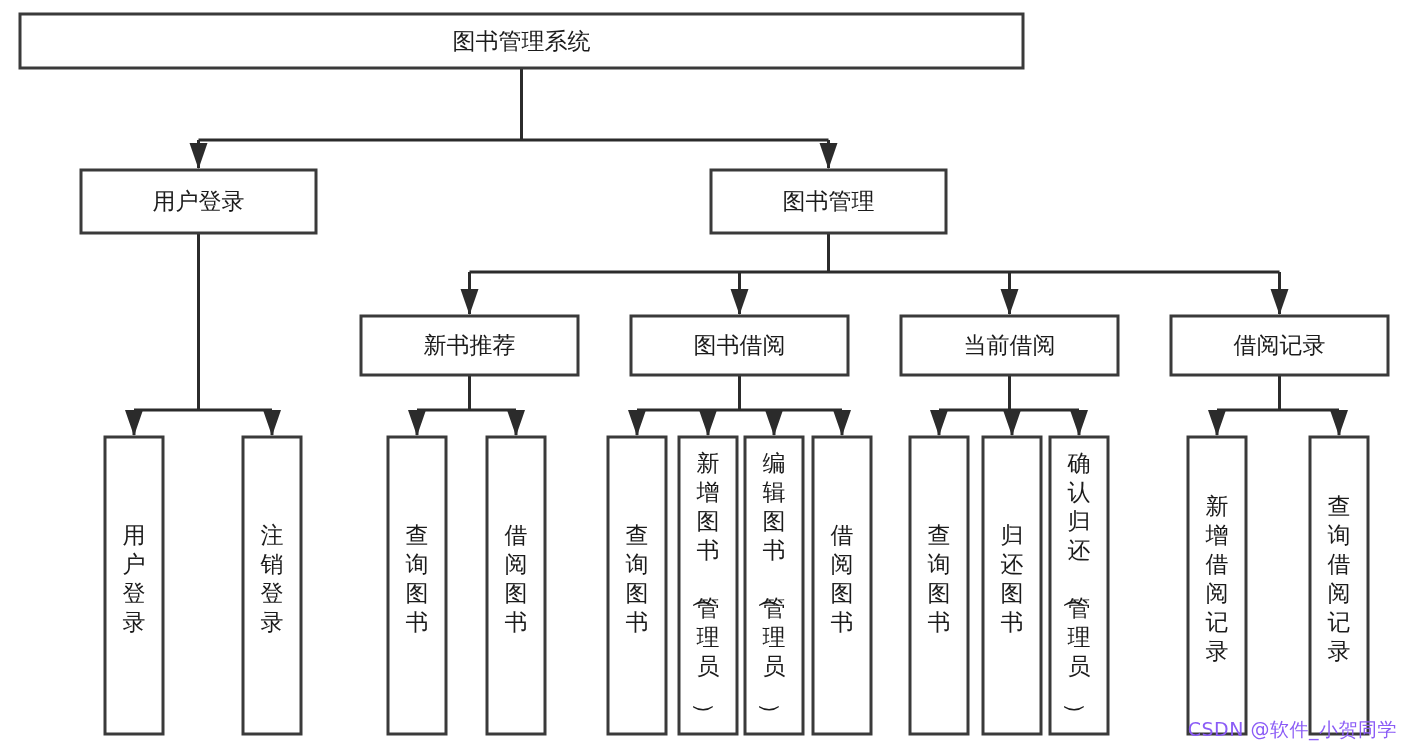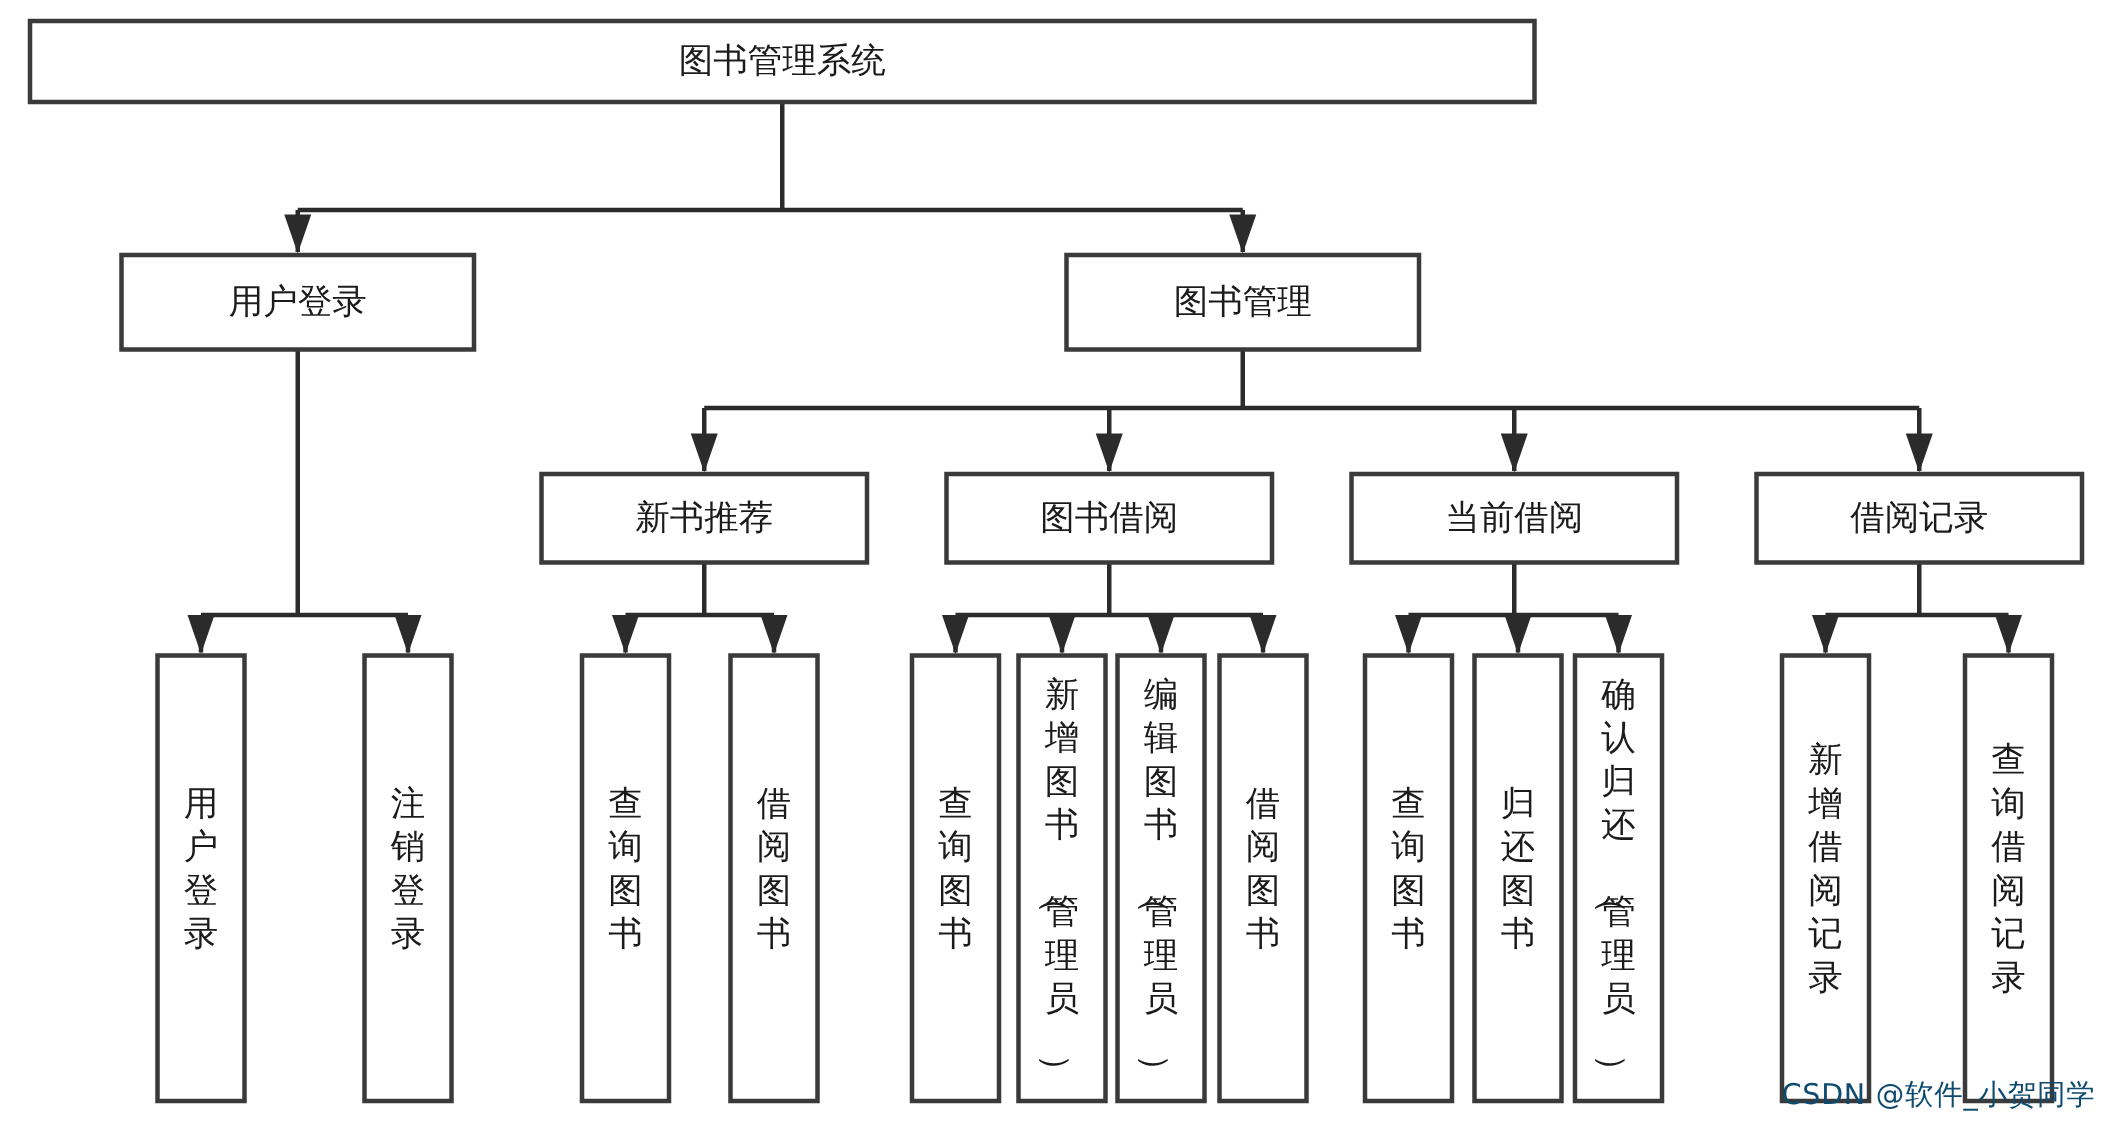--- a/index.html
+++ b/index.html
@@ -44,21 +44,21 @@
     fill: none;
   }
   .arrow-head {
     fill: #2b2b2b;
   }
   .watermark {
     position: absolute;
     right: 8px;
     bottom: 4px;
     font-size: 19px;
-    color: #0c4a6e;
+    color: #8b5cf6;
     font-family: "DejaVu Sans", "Liberation Sans", sans-serif;
     white-space: nowrap;
     letter-spacing: 0.5px;
     margin-left: 29px;
   }
 </style>
 </head>
 <body>
 
 <div id="chart-root">

